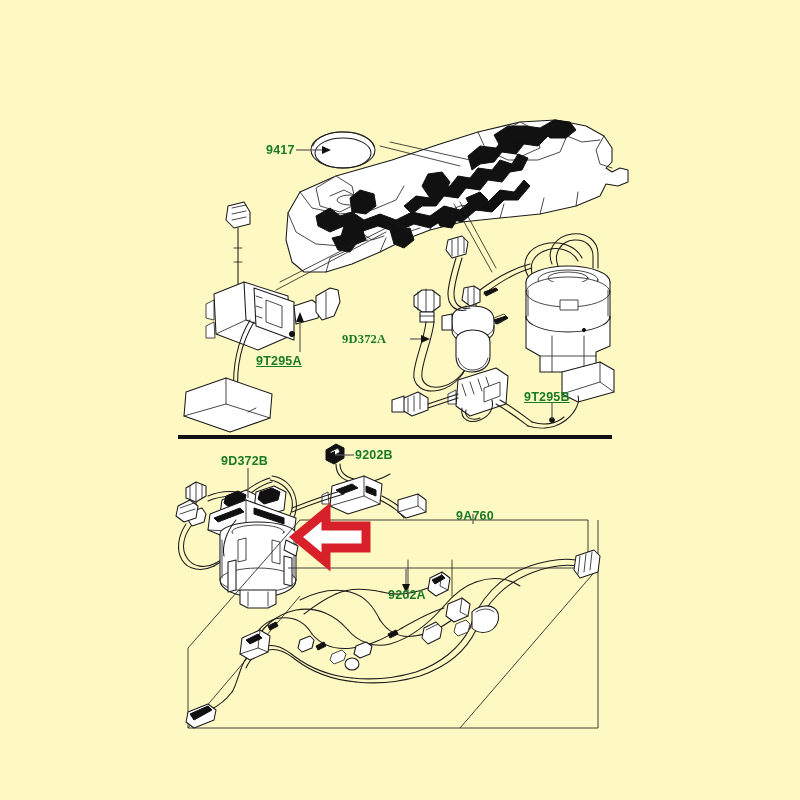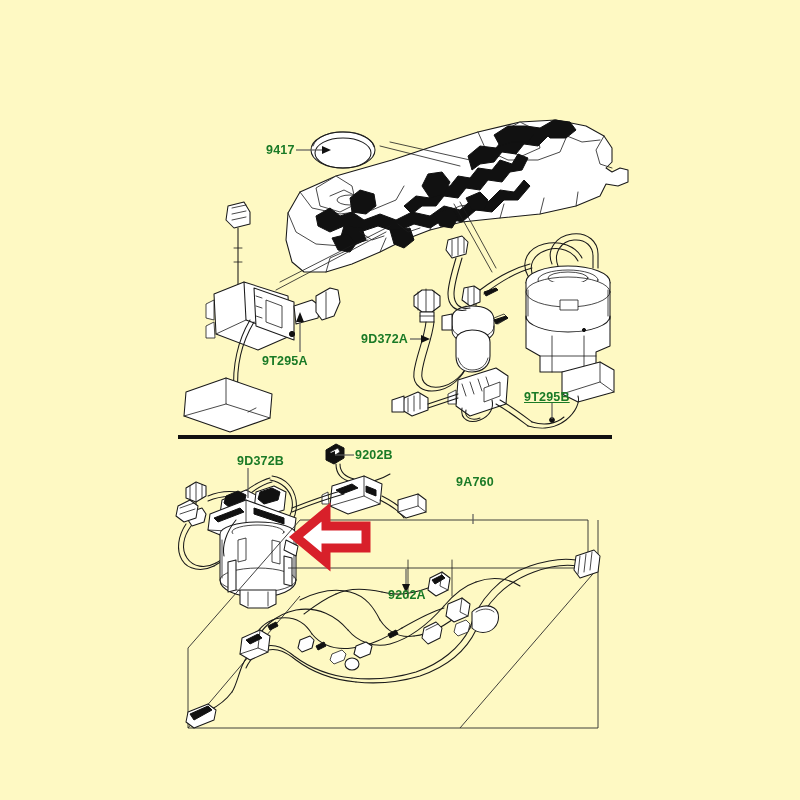--- a/index.html
+++ b/index.html
@@ -369,27 +369,27 @@
 
       <path class="lead" d="M406 569 L406 586"></path>
       <polygon class="leadhd" points="402,584 406,593 410,584"></polygon>
     </g>
 
     <polygon points="296,537 326,512 326,526 366,526 366,548 326,548 326,562" fill="#ffffff" stroke="#d8202a" stroke-width="9" stroke-linejoin="miter"></polygon>
   </svg>
 
   <div class="callout" style="left:266px; top:144px;">9417</div>
 
-  <div class="callout" style="left:262px; top:355px;">9T295A</div>
-
-  <div class="callout" style="left:361px; top:333px;">9D372A</div>
+  <div class="callout" style="left:256px; top:355px;text-decoration:underline;">9T295A</div>
+
+  <div class="callout" style="left:342px; top:333px;font-family:Liberation Serif, serif;">9D372A</div>
 
   <div class="callout" style="left:524px; top:391px;text-decoration:underline;">9T295B</div>
 
-  <div class="callout" style="left:237px; top:455px;">9D372B</div>
+  <div class="callout" style="left:221px; top:455px;">9D372B</div>
 
   <div class="callout" style="left:355px; top:449px;text-align:right;">9202B</div>
 
-  <div class="callout" style="left:456px; top:476px;">9A760</div>
+  <div class="callout" style="left:456px; top:510px;">9A760</div>
 
   <div class="callout" style="left:388px; top:589px;">9202A</div>
 
 </div>
 
 </body></html>

